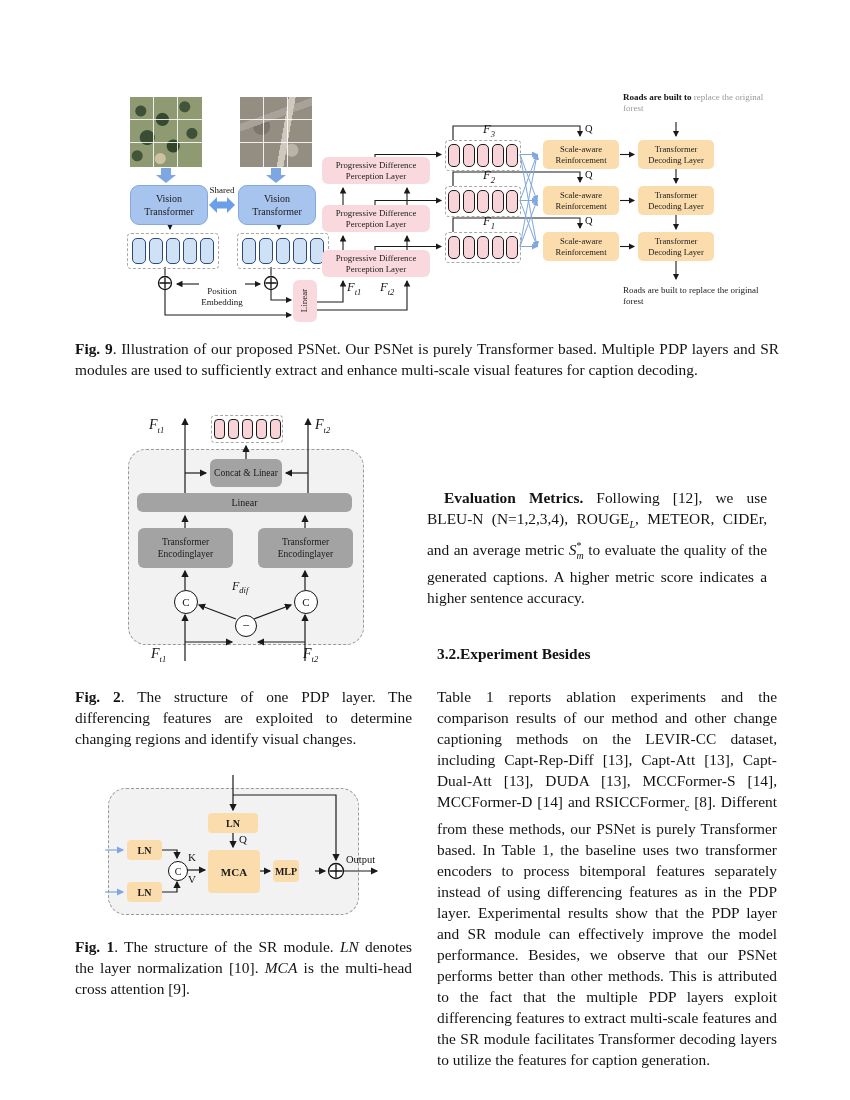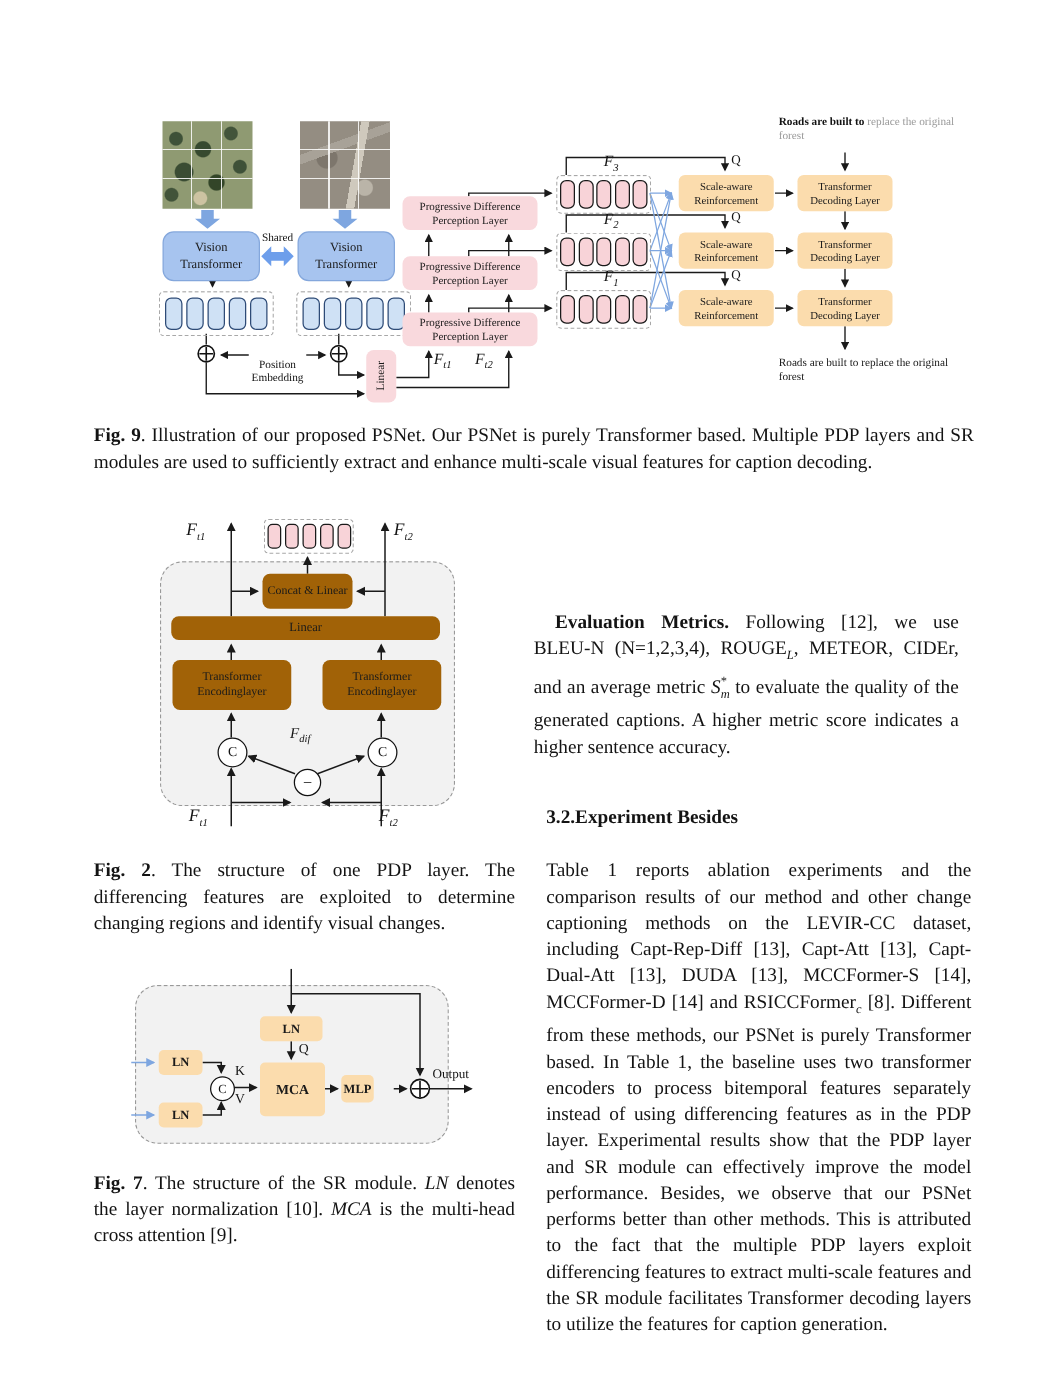--- a/index.html
+++ b/index.html
@@ -4,21 +4,21 @@
 <style>
   html,body{margin:0;padding:0;}
   .page{position:relative;width:850px;height:1100px;background:#ffffff;overflow:hidden;
         font-family:"Liberation Serif",serif;color:#131313;}
   .fig{position:absolute;}
   .fig svg{position:absolute;left:0;top:0;}
   .box{position:absolute;display:flex;align-items:center;justify-content:center;
        text-align:center;font-family:"Liberation Serif",serif;color:#1a1a1a;}
   .bluebox{background:#A7C4EF;border:1px solid #84A7DC;border-radius:9px;font-size:10px;line-height:1.3;}
   .pinkbox{background:#F9D9DD;border-radius:6px;font-size:8.8px;line-height:1.25;}
-  .pinkbox2{background:#a16207;border-radius:6px;font-size:9.5px;line-height:1.3;}
+  .pinkbox2{background:#a3a3a3;border-radius:6px;font-size:9.5px;line-height:1.3;}
   .orangebox{background:#FBDCAD;border-radius:5px;font-size:8.6px;line-height:1.25;}
   .orangebox3{background:#FBDCAD;border-radius:4px;font-size:10px;font-weight:bold;}
   .graybox{position:absolute;background:#F2F2F2;border:1.6px dashed #999;border-radius:18px;}
   .tokenstrip{position:absolute;border:1px dashed #a8a8a8;border-radius:4px;
               display:flex;gap:3px;align-items:center;justify-content:center;background:transparent;}
   .tok-blue{width:12px;height:24px;border:1.6px solid #2E4B77;border-radius:5px;background:#CFE1F5;}
   .tok-pink{width:10px;height:21px;border:1.6px solid #1a1a1a;border-radius:5px;background:#F8D3D8;}
   .tok-pink2{width:9px;height:18px;border:1.6px solid #1a1a1a;border-radius:4px;background:#F8D3D8;}
   .circ{position:absolute;background:#fff;border:1.6px solid #111;border-radius:50%;
         display:flex;align-items:center;justify-content:center;font-family:"Liberation Serif",serif;}
@@ -310,21 +310,21 @@
 
     <div class="qlab" style="left:113px;top:76px;font-size:11px;">K</div>
     <div class="qlab" style="left:113px;top:98px;font-size:11px;">V</div>
 
     <div class="box orangebox3" style="left:198px;top:85px;width:26px;height:22px;">MLP</div>
 
     <div class="qlab" style="left:271px;top:79px;font-size:10.5px;">Output</div>
   </div>
 
   <div class="body" style="left:75px;top:936px;width:337px;">
-    <b>Fig. 7</b><span>. The structure of the SR module. </span><i>LN</i><span> denotes the layer normalization [10]. </span><i>MCA</i><span> is the multi-head cross attention [9].</span>
+    <b>Fig. 1</b><span>. The structure of the SR module. </span><i>LN</i><span> denotes the layer normalization [10]. </span><i>MCA</i><span> is the multi-head cross attention [9].</span>
   </div>
 
 
   <div class="body" style="left:427px;top:487px;width:340px;text-indent:17px;">
     <b>Evaluation Metrics.</b><span> Following [12], we use BLEU-N (N=1,2,3,4), ROUGE</span><sub style="font-style:italic;">L</sub><span>, METEOR, CIDEr, and an average metric </span><i>S</i><sup>*</sup><sub class="stacksub" style="font-style:italic;">m</sub><span> to evaluate the quality of the generated captions. A higher metric score indicates a higher sentence accuracy.</span>
   </div>
 
   <div class="heading" style="left:437px;top:645px;">
     <span class="num">3.2.</span><span>Experiment Besides</span>
   </div>

